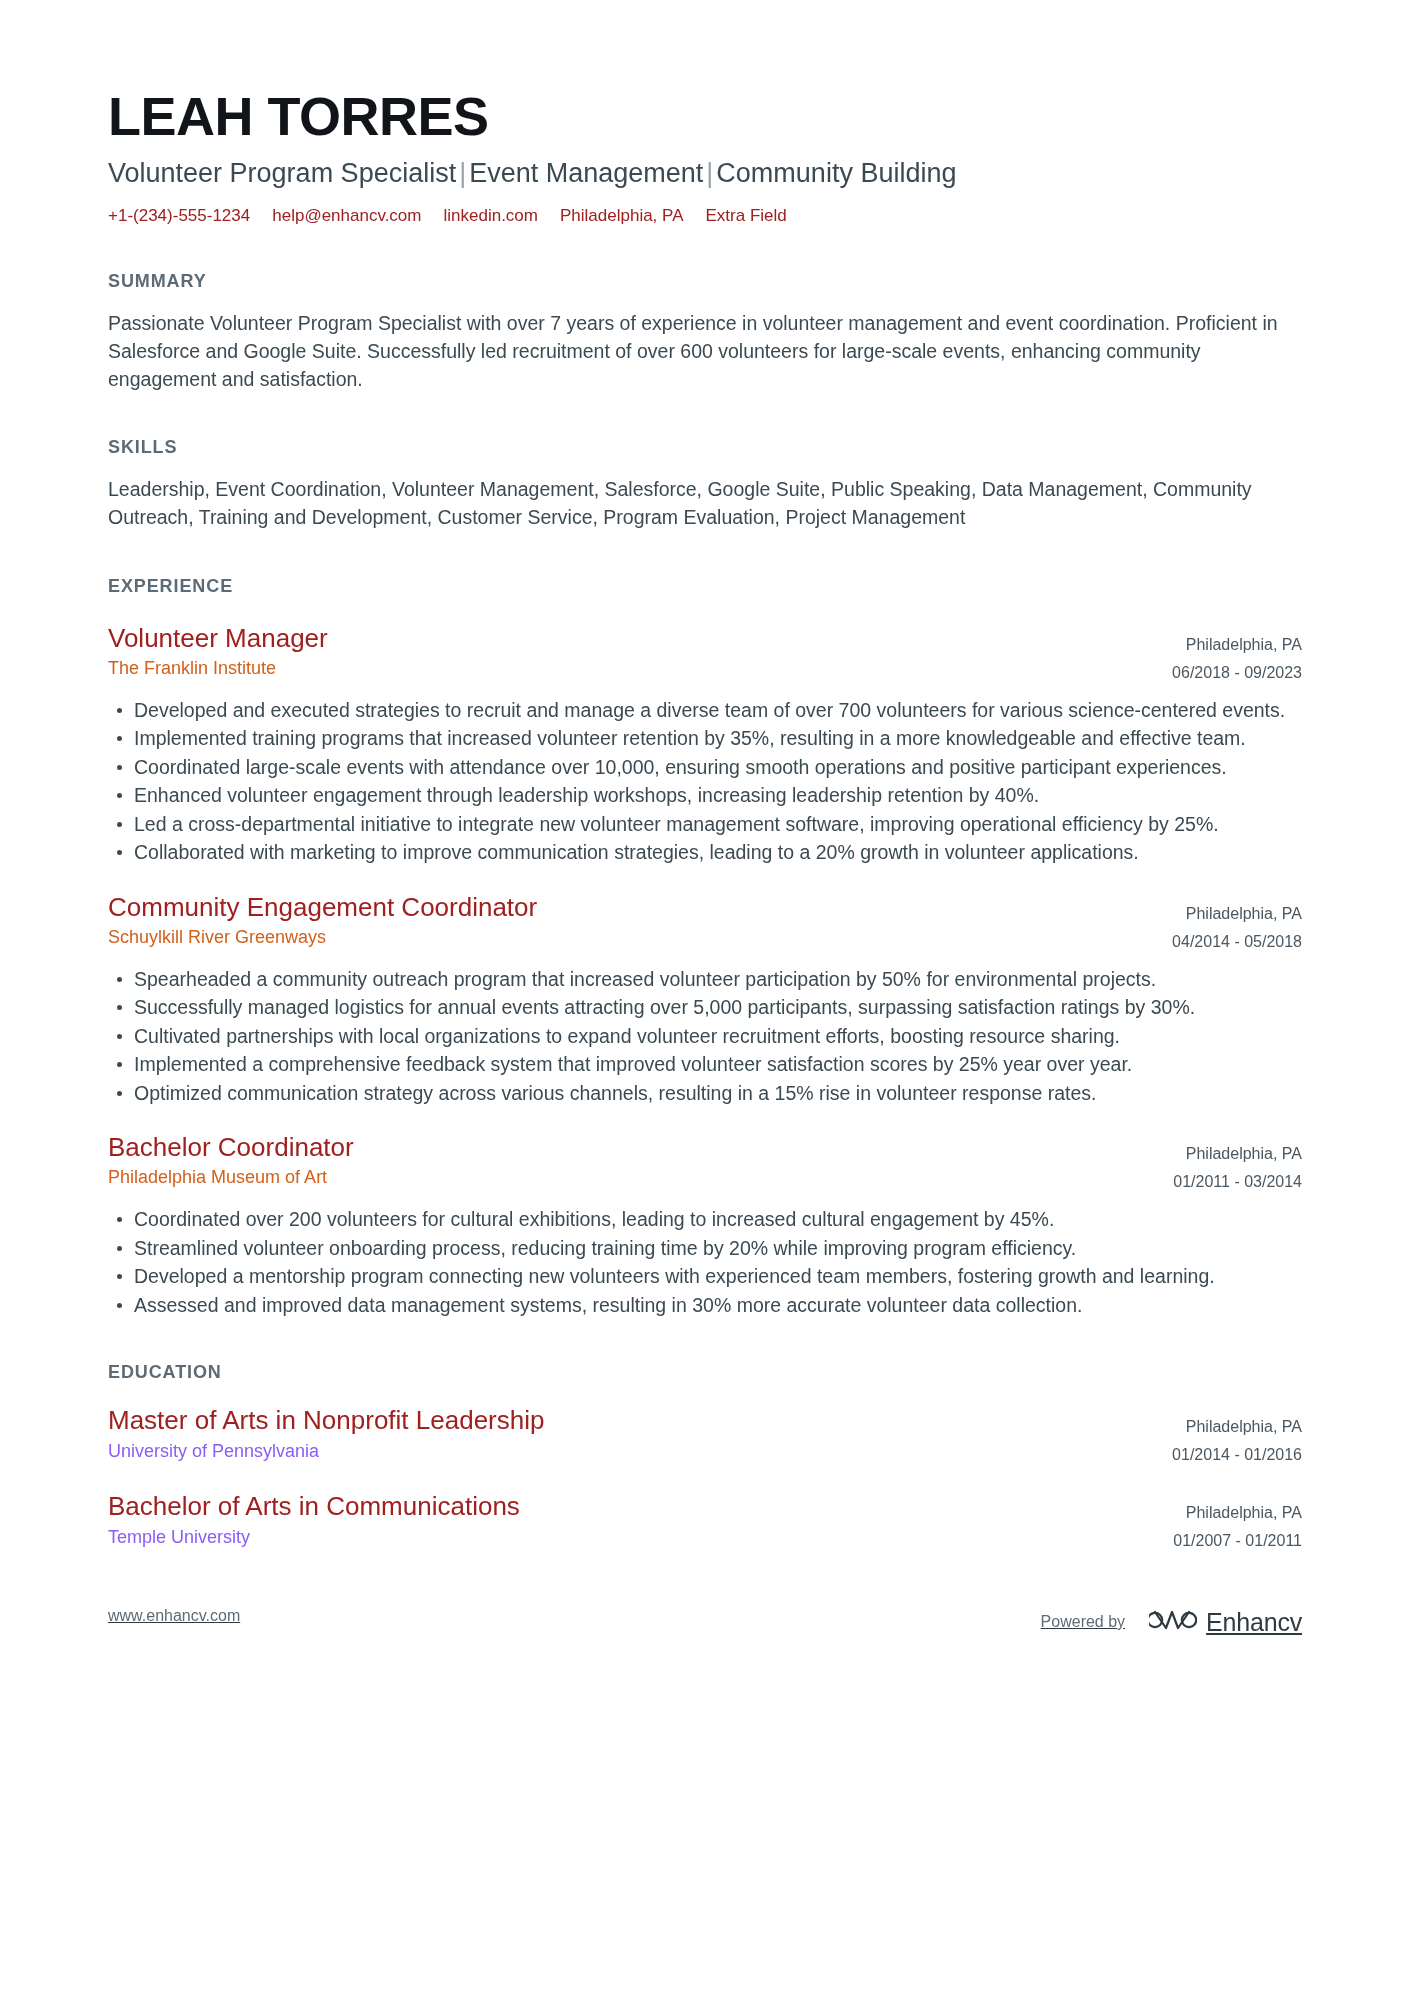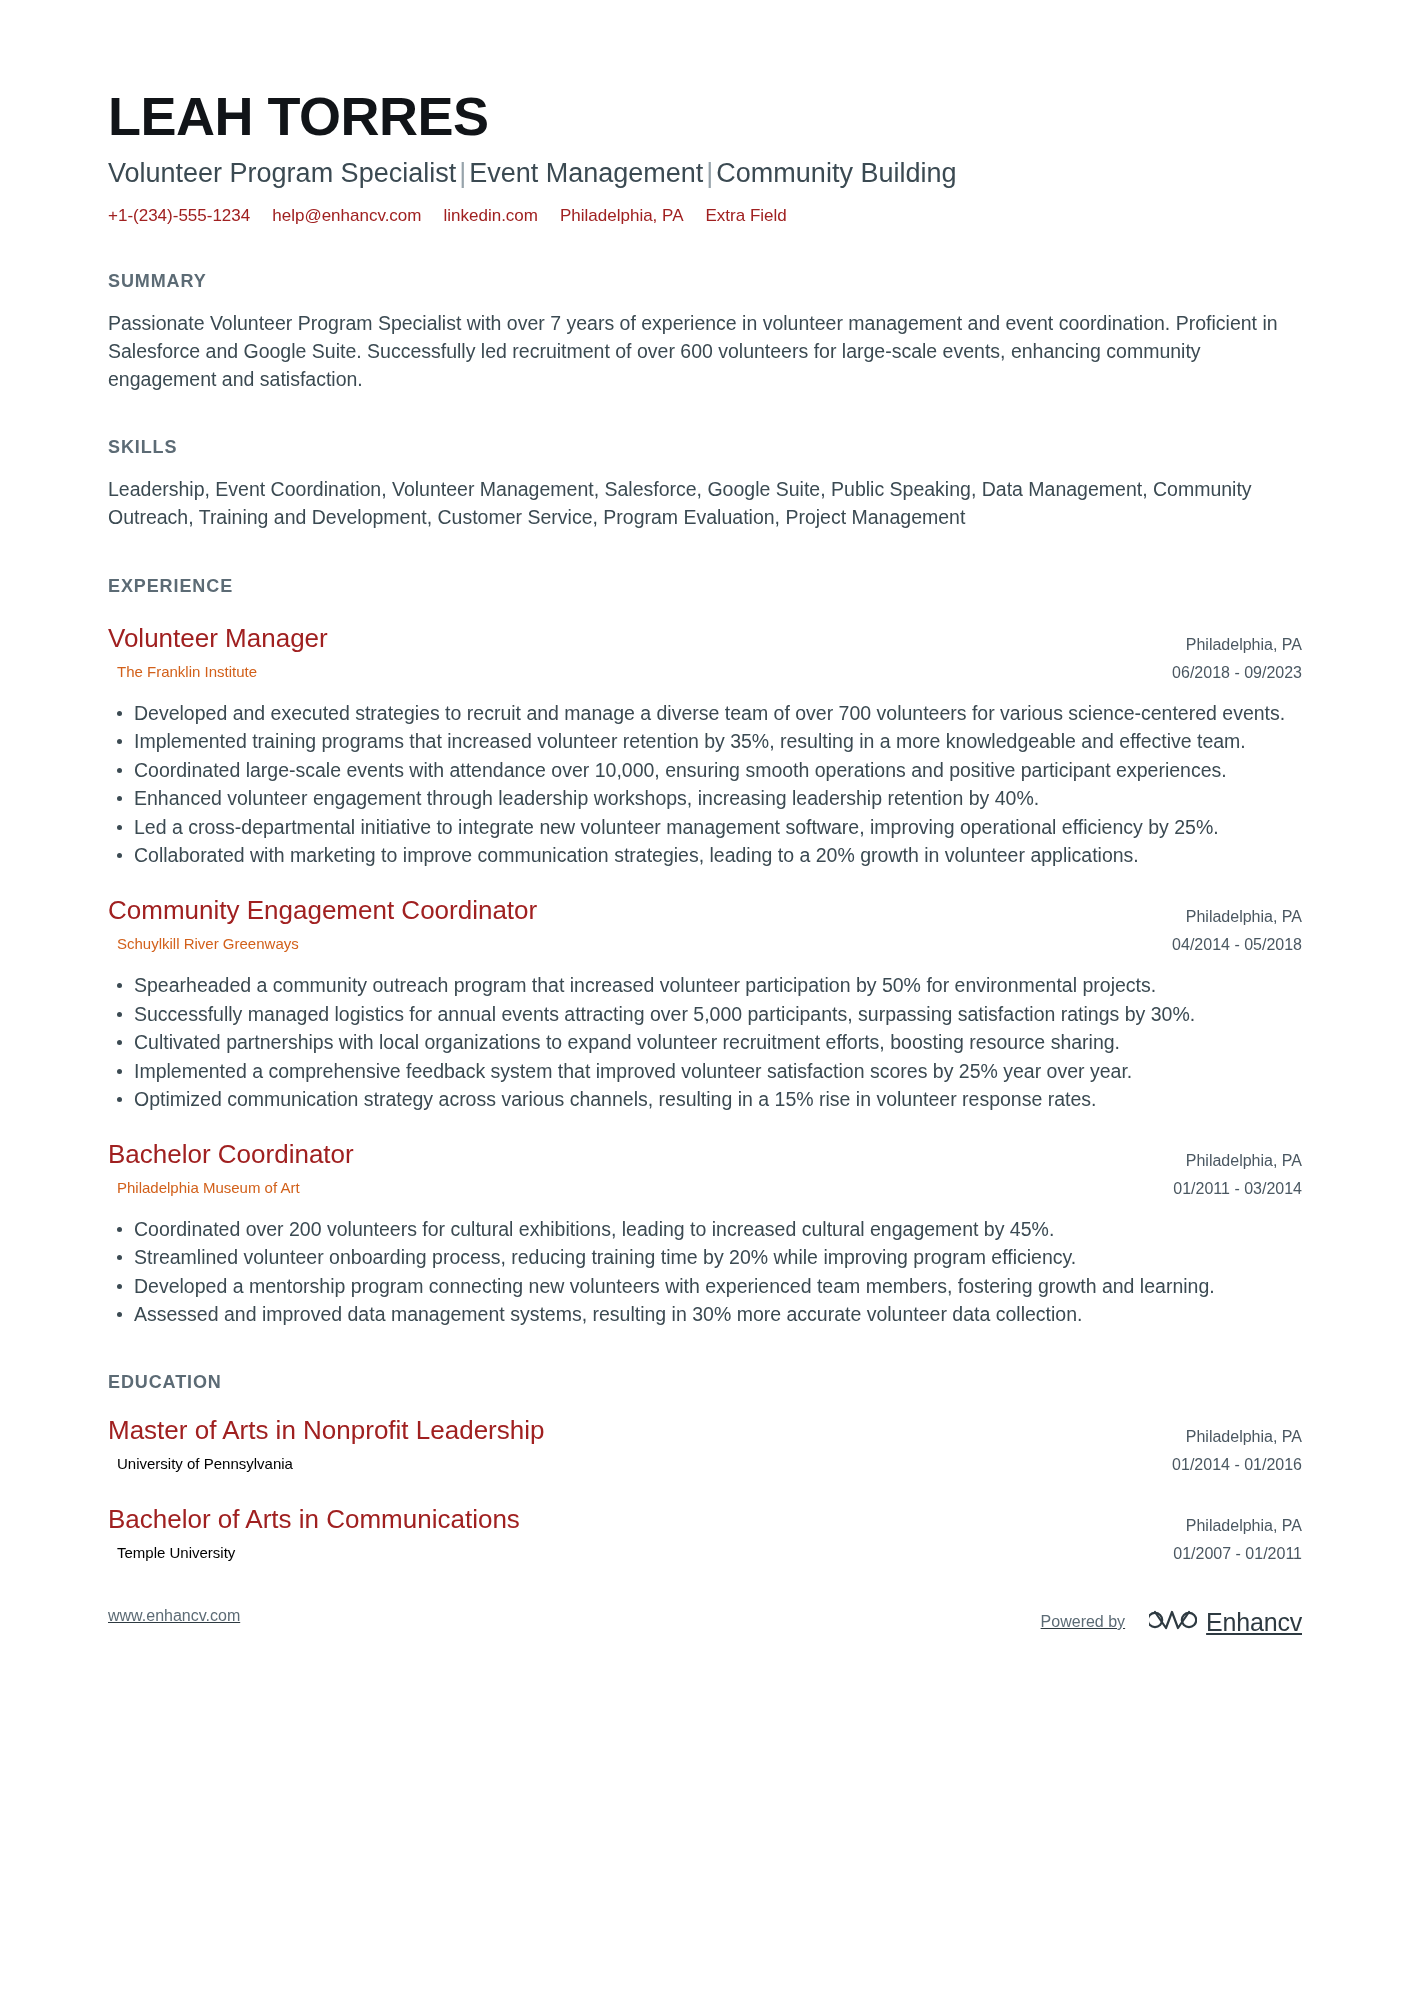--- a/index.html
+++ b/index.html
@@ -89,28 +89,28 @@
     padding-left: 24px;
   }
   .entry-title {
     font-size: 26px;
     font-weight: 400;
     color: #a02020;
     line-height: 1.2;
     margin: 0 0 4px 0;
   }
   .entry-sub {
-    font-size: 15px;
+    font-size: 18px;
     font-weight: 400;
     color: #d2601a;
     line-height: 1.2;
-    margin: 9px;
+    margin: 0;
   }
   .entry-sub.school {
-    color: #000000;
+    color: #8b5cf6;
   }
   .meta-line {
     font-size: 16px;
     color: #4a5761;
     line-height: 1.75;
     white-space: nowrap;
   }
 
   
   ul.bullets {

